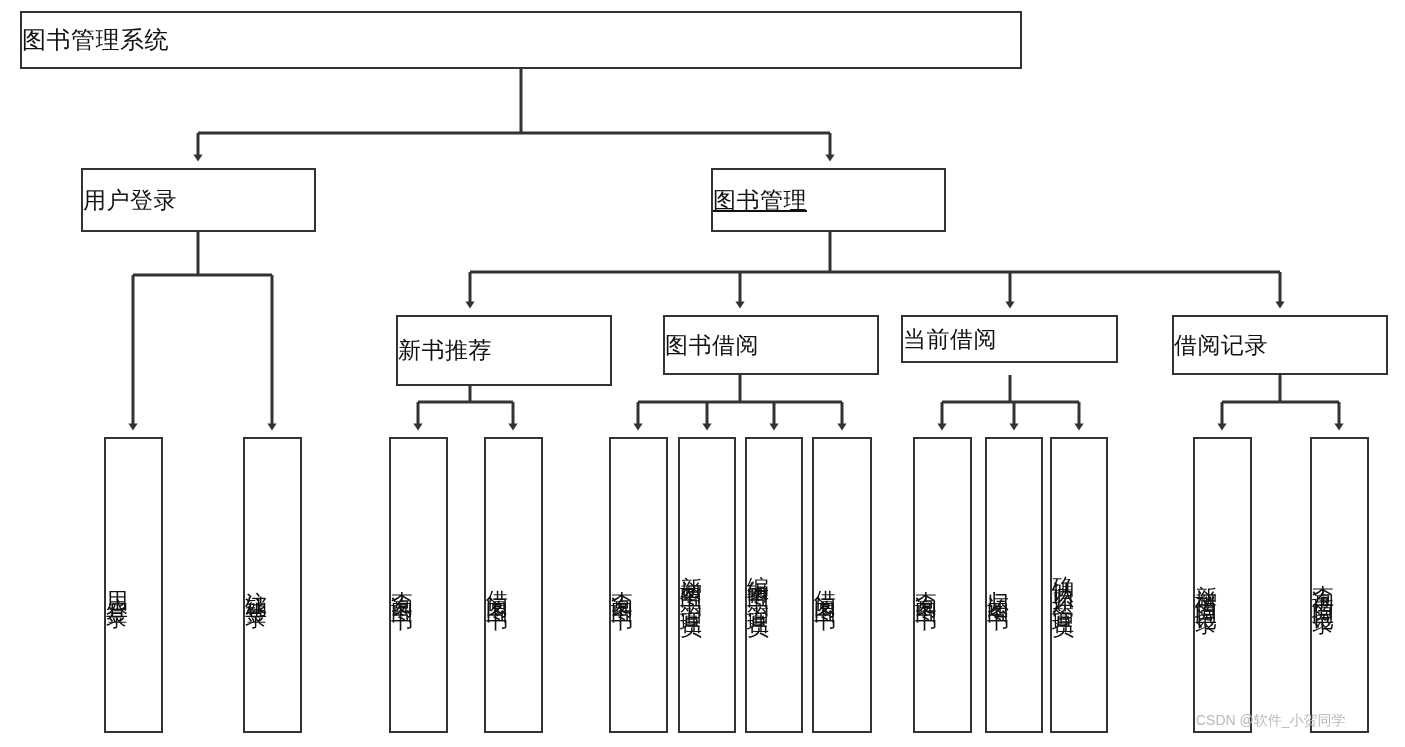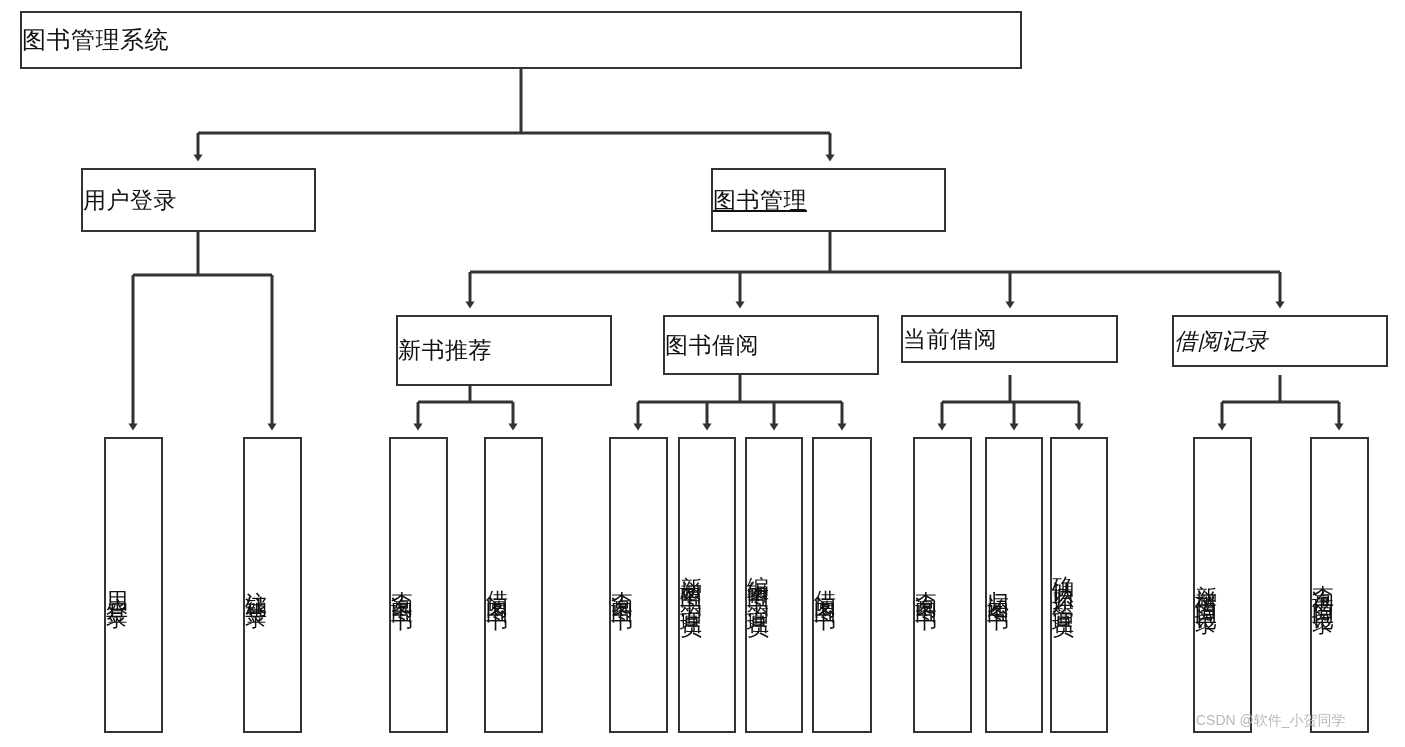--- a/index.html
+++ b/index.html
@@ -135,21 +135,21 @@
 
   <div class="node-box horizontal" style="left:362px; top:315px; width:216px; height:71px;margin-left:34px;">
     <span class="hlabel">新书推荐</span>
   </div>
   <div class="node-box horizontal" style="left:632px; top:315px; width:216px; height:60px;margin-left:31px;">
     <span class="hlabel">图书借阅</span>
   </div>
   <div class="node-box horizontal" style="left:901px; top:315px; width:217px; height:48px;">
     <span class="hlabel">当前借阅</span>
   </div>
-  <div class="node-box horizontal" style="left:1172px; top:315px; width:216px; height:52px;font-style:italic;">
+  <div class="node-box horizontal" style="left:1172px; top:315px; width:216px; height:60px;">
     <span class="hlabel">借阅记录</span>
   </div>
 
   <div class="node-box vertical" style="left:104px; top:437px; width:59px; height:296px;">
     <span class="vlabel">用户登录</span>
   </div>
   <div class="node-box vertical" style="left:243px; top:437px; width:59px; height:296px;">
     <span class="vlabel">注销登录</span>
   </div>
 

